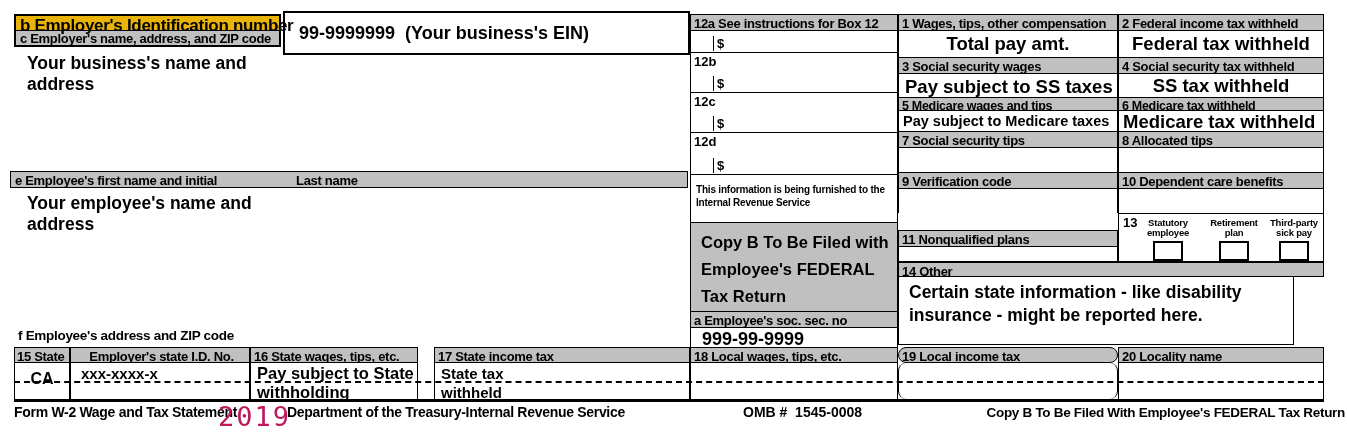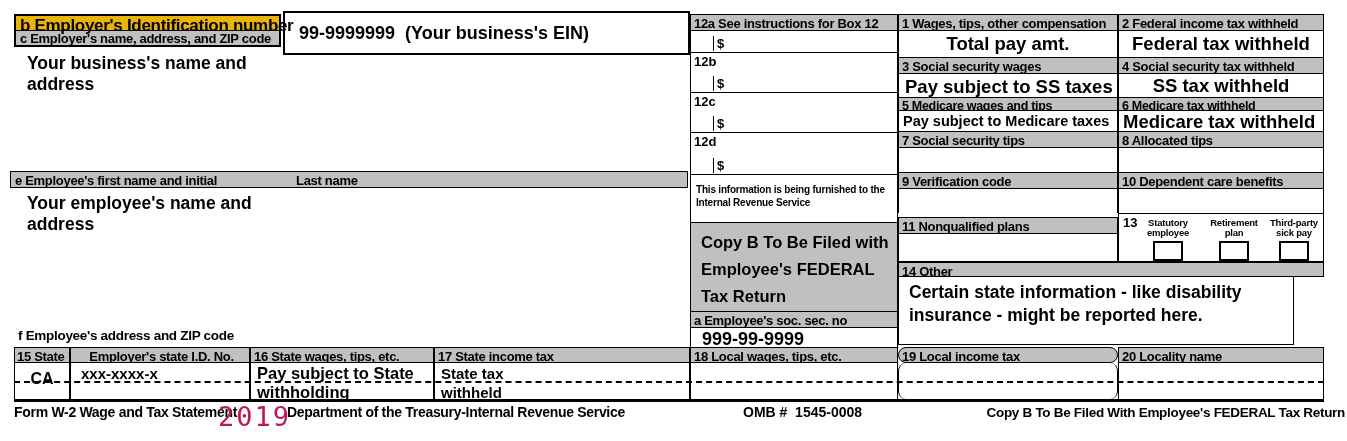--- a/index.html
+++ b/index.html
@@ -48,38 +48,38 @@
   #h1a{left:898px;top:14px;width:220px;height:17px;} #h1b{left:1118px;top:14px;width:206px;height:17px;}
   #v1a{left:898px;top:31px;width:220px;height:26px;} #v1b{left:1118px;top:31px;width:206px;height:26px;}
   #h2a{left:898px;top:57px;width:220px;height:17px;} #h2b{left:1118px;top:57px;width:206px;height:17px;}
   #v2a{left:898px;top:74px;width:220px;height:23px;} #v2b{left:1118px;top:74px;width:206px;height:23px;}
   #h3a{left:898px;top:97px;width:220px;height:14px;} #h3b{left:1118px;top:97px;width:206px;height:14px;}
   #v3a{left:898px;top:111px;width:220px;height:20px;} #v3b{left:1118px;top:111px;width:206px;height:20px;}
   #h4a{left:898px;top:131px;width:220px;height:17px;} #h4b{left:1118px;top:131px;width:206px;height:17px;}
   #v4a{left:898px;top:148px;width:220px;height:24px;} #v4b{left:1118px;top:148px;width:206px;height:24px;}
   #h5a{left:898px;top:172px;width:220px;height:17px;} #h5b{left:1118px;top:172px;width:206px;height:17px;}
   #v5a{left:898px;top:189px;width:220px;height:24px;} #v5b{left:1118px;top:189px;width:206px;height:24px;}
-  #h6a{left:898px;top:217px;width:220px;height:17px;}
+  #h6a{left:898px;top:230px;width:220px;height:17px;}
   #v6a{left:898px;top:230px;width:220px;height:32px;}
   #box13{left:1118px;top:213px;width:206px;height:49px;border:1px solid #000;background:#fff;}
   #box13 .num{position:absolute;left:4px;top:1px;font-weight:bold;font-size:13px;}
   .ckgrp{position:absolute;top:4px;width:62px;text-align:center;}
   #ckg1{left:18px;} #ckg2{left:84px;} #ckg3{left:146px;width:58px;}
   .cklabel{font-size:9.5px;font-weight:bold;line-height:10px;letter-spacing:-0.2px;}
   .ckbox{width:30px;height:20px;border:2px solid #000;margin:3px auto 0 auto;background:#fff;}
   #h14{left:898px;top:262px;width:426px;height:15px;}
   #v14{left:898px;top:277px;width:396px;height:68px;border-left:1px solid #000;border-right:1px solid #000;border-bottom:1px solid #000;padding:4px 0 0 10px;}
   #v14 .txt{width:405px;font-size:17.5px;font-weight:bold;line-height:23px;}
 
   .centerval { display:flex; align-items:center; justify-content:center; }
 
   
   .sh { top:347px; height:16px; }
   .sv { top:363px; height:36px; border-left:1px solid #000; border-right:1px solid #000; }
-  #sh1,#sv1{left:14px;width:56px;} #sh2,#sv2{left:70px;width:180px;} #sh3,#sv3{left:250px;width:184px;}
+  #sh1,#sv1{left:14px;width:56px;} #sh2,#sv2{left:70px;width:180px;} #sh3,#sv3{left:250px;width:168px;}
   #sh4,#sv4{left:434px;width:256px;} #sh5,#sv5{left:690px;width:208px;} #sh6,#sv6{left:898px;width:220px;border-radius:8px;}
   #sh7,#sv7{left:1118px;width:206px;}
   #dash-line { left:14px; top:381px; width:1310px; height:0; border-top:2px dashed #000; z-index:1; }
   #bottom-line { left:14px; top:399px; width:1310px; height:3px; background:#000; }
   .sv .t { position:relative; z-index:2; }
   #sv1 .t{ text-align:center; font-weight:bold; font-size:16px; padding-top:7px; }
   #sv2 .t{ font-weight:bold; font-size:15px; padding:2px 0 0 10px; }
   #sv3 .t{ font-weight:bold; font-size:16.5px; line-height:19px; padding:1px 0 0 6px; width:180px; }
   #sv4 .t{ font-weight:bold; font-size:15px; line-height:19px; padding:1px 0 0 6px; width:95px; }
 

